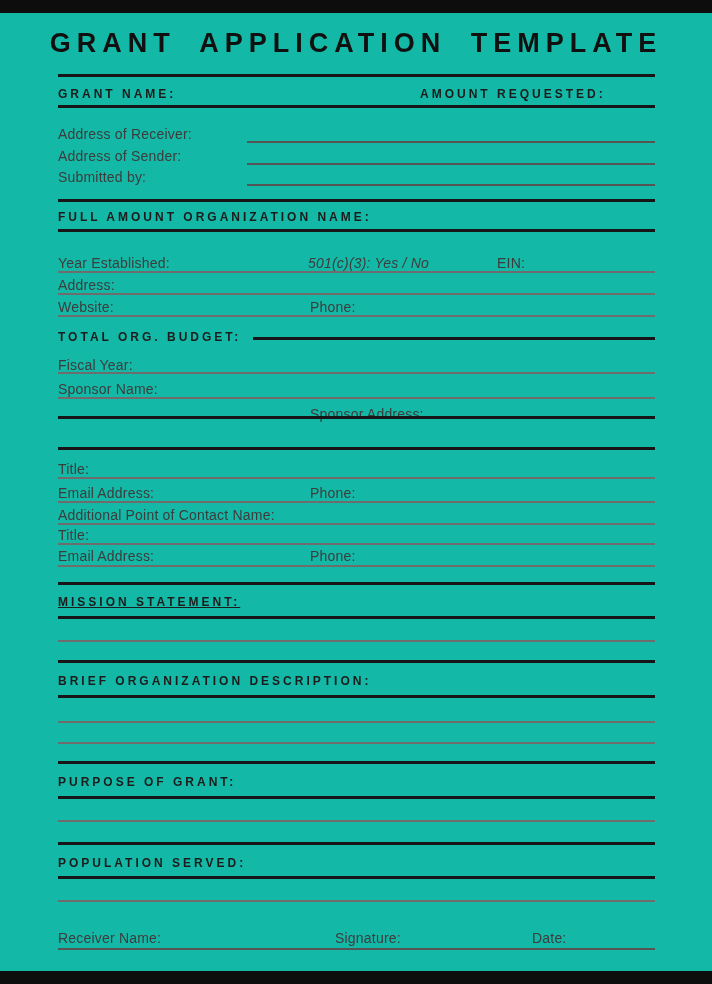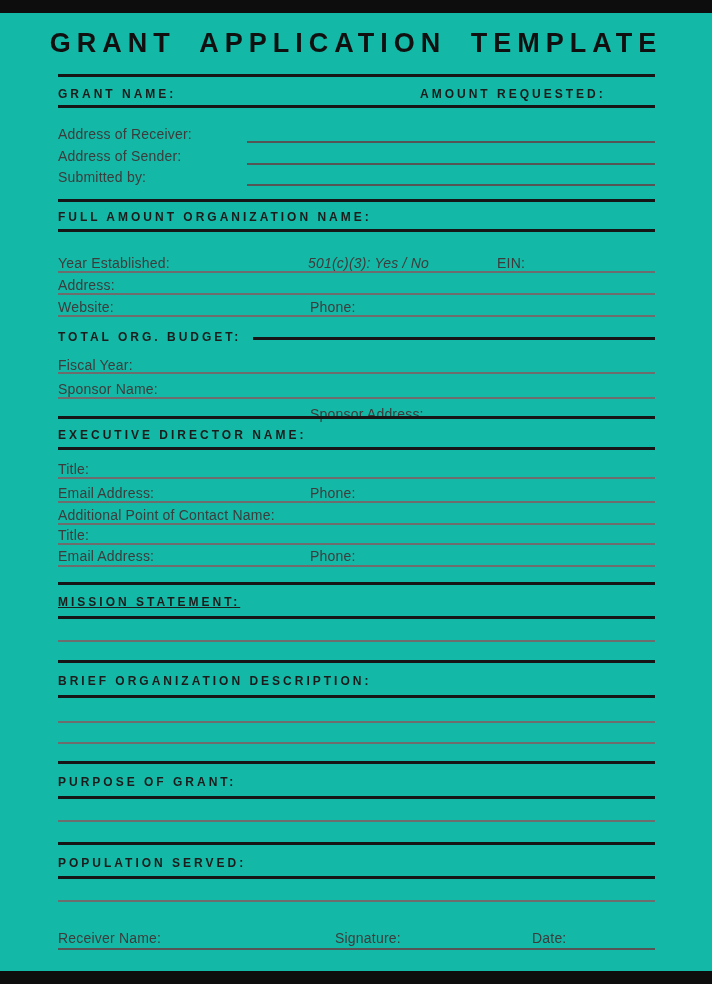--- a/index.html
+++ b/index.html
@@ -66,21 +66,20 @@
   <div class="rule" style="top:337px;left:253px;width:402px;"></div>
 
   <div class="label" style="top:357px;left:58px;">Fiscal Year:</div>
   <div class="line" style="top:372px;left:58px;width:597px;"></div>
 
   <div class="label" style="top:381px;left:58px;">Sponsor Name:</div>
   <div class="label" style="top:381px;left:310px;margin-top:25px;">Sponsor Address:</div>
   <div class="line" style="top:397px;left:58px;width:597px;"></div>
 
   <div class="rule" style="top:416px;left:58px;width:597px;"></div>
-  <div class="heading" style="top:428px;left:58px;">EXECUTIVE DIRECTOR NAME:</div>
   <div class="rule" style="top:447px;left:58px;width:597px;"></div>
 
   <div class="label" style="top:461px;left:58px;">Title:</div>
   <div class="line" style="top:477px;left:58px;width:597px;"></div>
 
   <div class="label" style="top:485px;left:58px;">Email Address:</div>
   <div class="label" style="top:485px;left:310px;">Phone:</div>
   <div class="line" style="top:501px;left:58px;width:597px;"></div>
 
   <div class="label" style="top:507px;left:58px;">Additional Point of Contact Name:</div>

